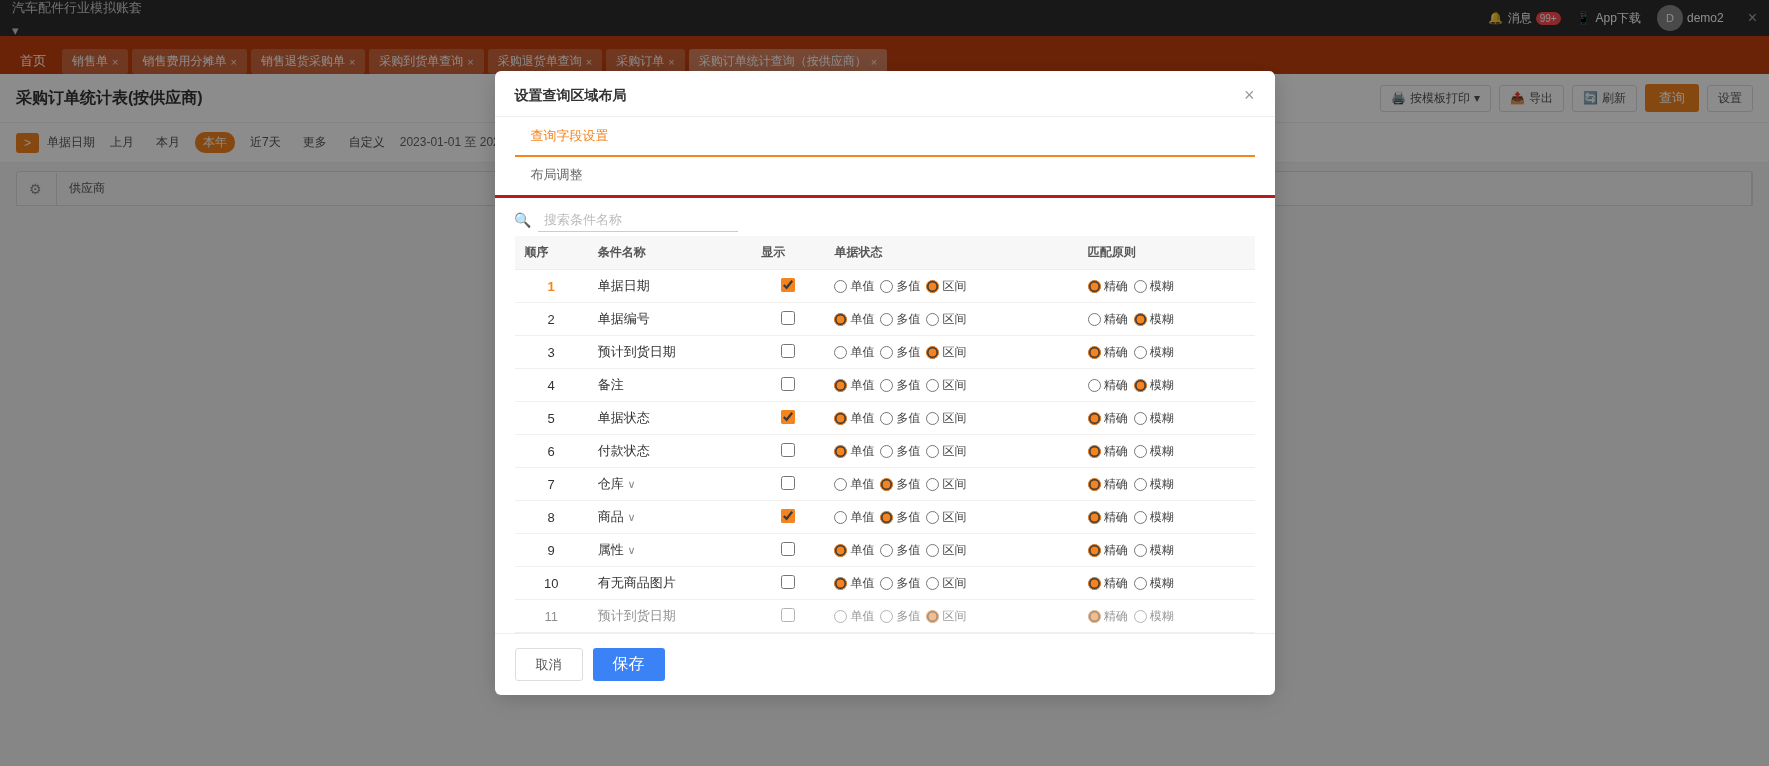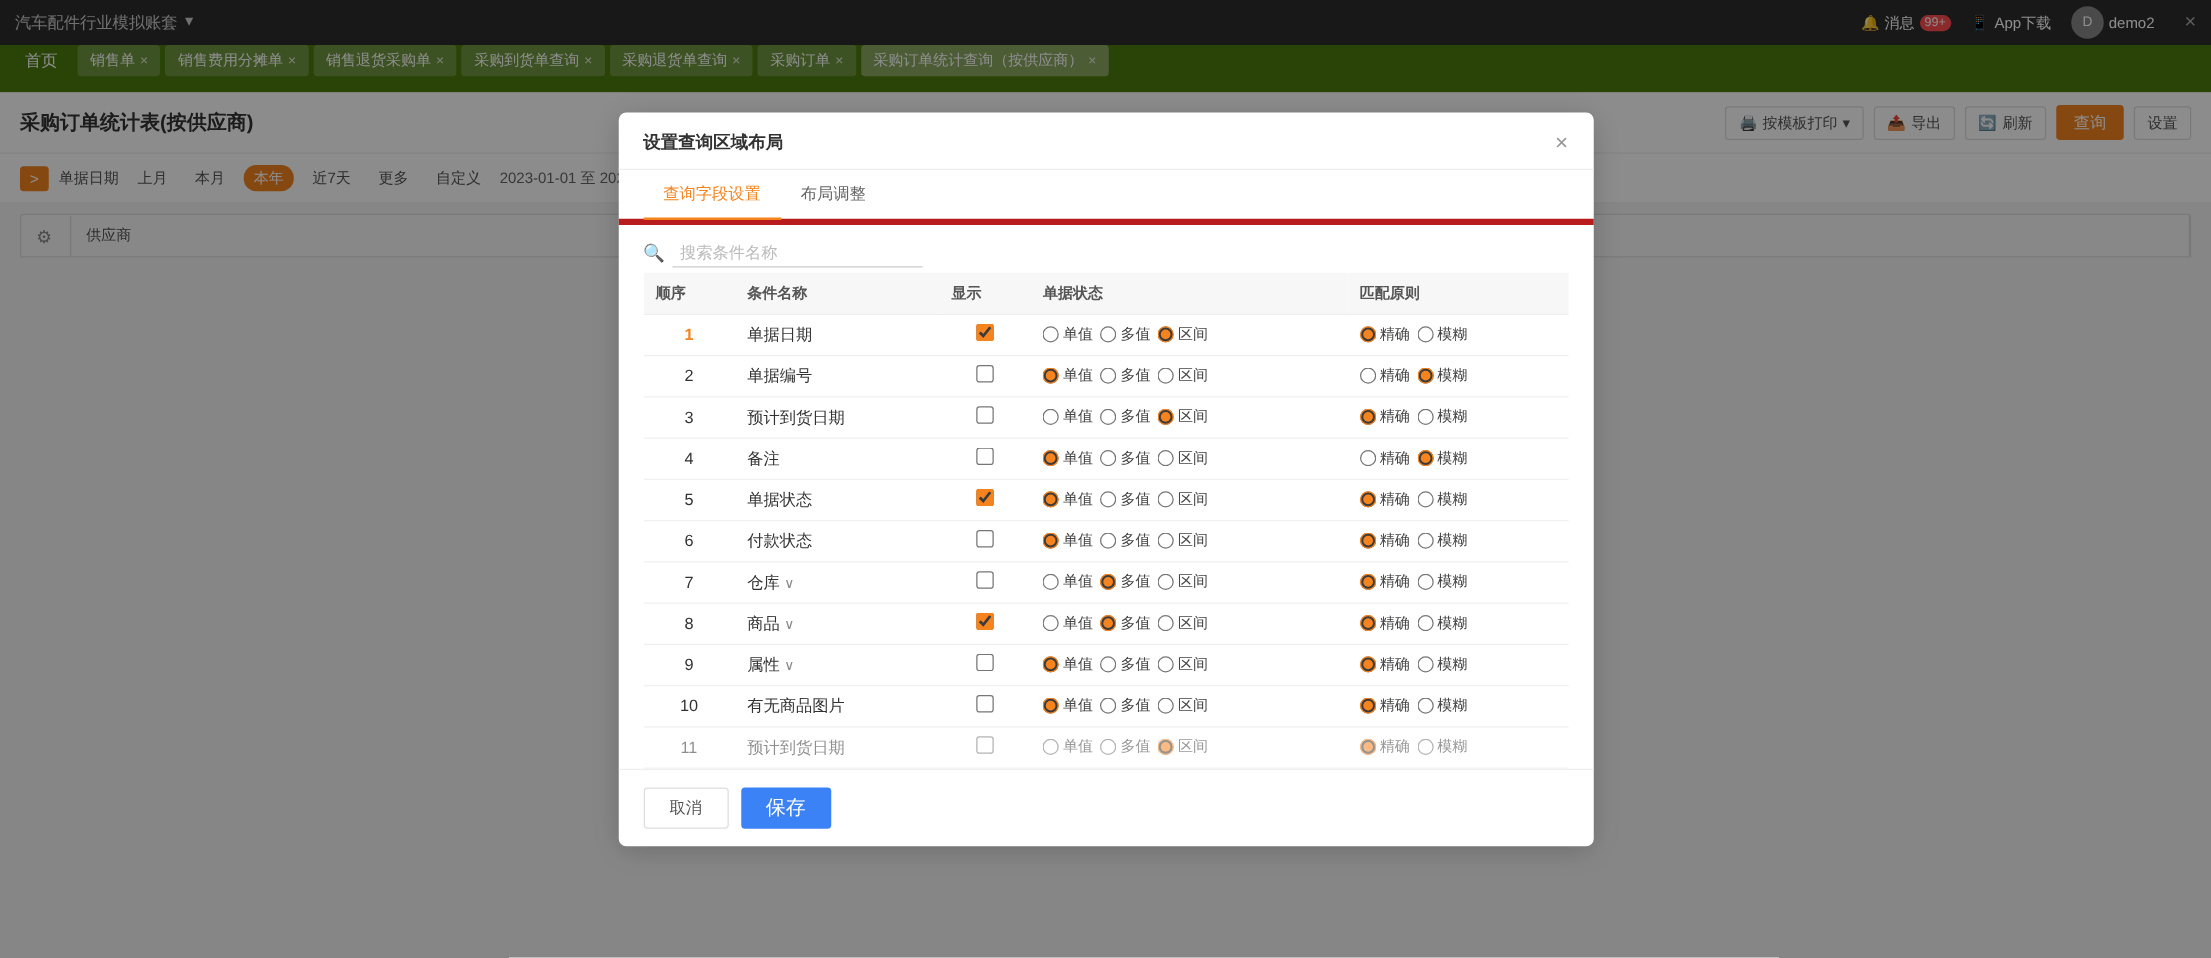--- a/index.html
+++ b/index.html
@@ -8,33 +8,33 @@
     
     .top-bar {
       background: #2d2d2d;
       height: 36px;
       display: flex;
       align-items: center;
       justify-content: space-between;
       padding: 0 12px;
       color: #fff;
     }
-    .top-bar-left { font-size: 13px; color: #ccc; display: flex; align-items: flex-start; gap: 6px; }
+    .top-bar-left { font-size: 13px; color: #ccc; display: flex; align-items: flex-start; gap: 6px; flex-direction: column; }
     .top-bar-right { display: flex; align-items: center; gap: 16px; font-size: 12px; }
     .top-bar-right .notif { display: flex; align-items: center; gap: 4px; cursor: pointer; }
     .badge { background: #ff4d4f; color: #fff; border-radius: 10px; font-size: 10px; padding: 1px 4px; }
     .avatar { width: 26px; height: 26px; border-radius: 50%; background: #888; display: flex; align-items: center; justify-content: center; font-size: 11px; color: #fff; }
     .close-top { color: #aaa; cursor: pointer; font-size: 16px; margin-left: 8px; }
 
     
     .nav-bar {
-      background: #4d7c0f;
+      background: #c2410c;
       height: 38px;
       display: flex;
-      align-items: flex-start;
+      align-items: flex-end;
       padding: 0 8px;
       gap: 4px;
     }
     .nav-item {
       color: #fff;
       padding: 4px 12px;
       border-radius: 3px;
       cursor: pointer;
       font-size: 13px;
       white-space: nowrap;
@@ -150,21 +150,22 @@
       padding: 14px 20px 10px;
       border-bottom: 1px solid #eee;
     }
     .modal-title { font-size: 14px; font-weight: bold; color: #333; }
     .modal-close { cursor: pointer; font-size: 18px; color: #999; border: none; background: none; }
 
     
     .modal-tabs {
       display: flex;
       padding: 0 20px;
-      border-bottom: 5px solid #b91c1c;
+      border-bottom: 3px solid #b91c1c;
+      flex-direction: column;
     }
     .modal-tab {
       padding: 10px 16px;
       font-size: 13px;
       color: #666;
       cursor: pointer;
       border-bottom: 2px solid transparent;
       margin-bottom: -1px;
     }
     .modal-tab.active {

